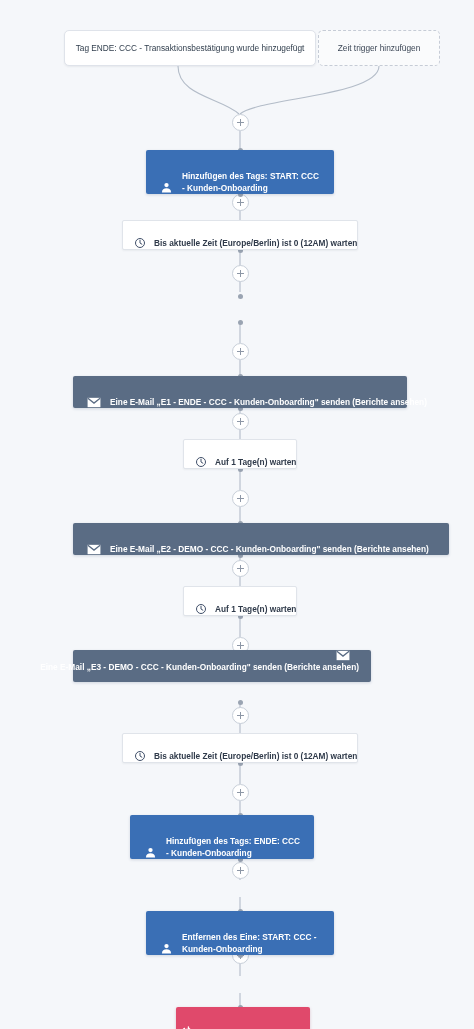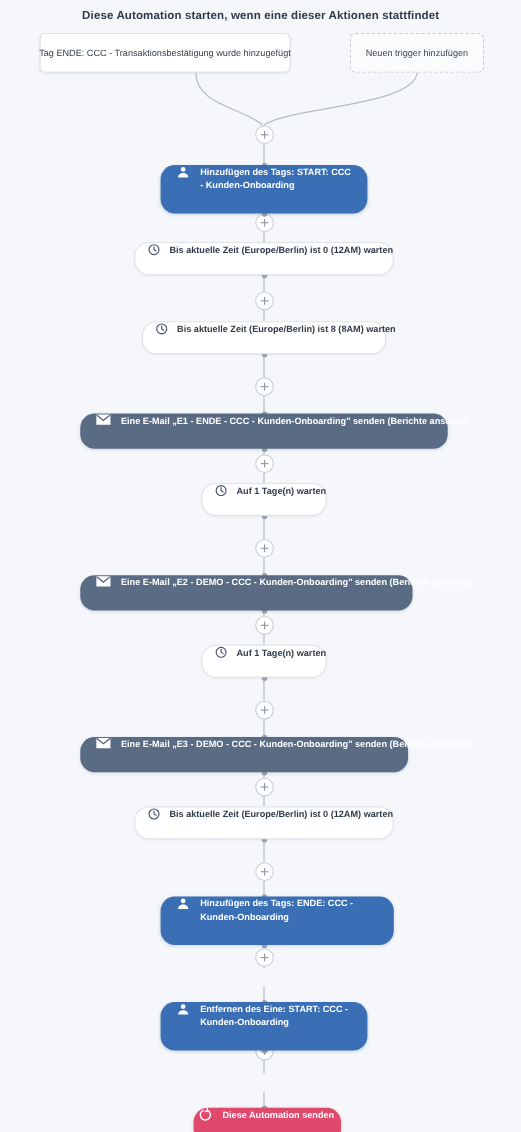--- a/index.html
+++ b/index.html
@@ -49,39 +49,39 @@
     justify-content: center;
     background: #ffffff;
     border: 1px solid #dfe3ea;
     border-radius: 5px;
     font-size: 8.3px;
     color: #33404f;
     padding: 0 10px;
     box-shadow: 0 1px 2px rgba(40,50,70,.07);
     white-space: nowrap;
   }
-  .trigger.existing { left: 36px; width: 228px; }
+  .trigger.existing { left: 64px; width: 252px; }
   .trigger.add-new {
     left: 318px;
     width: 122px;
     background: #fafbfc;
     border: 1px dashed #c6ccd6;
     box-shadow: none;
     color: #3c4756;
   }
 
   
   #wires { position: absolute; top: 0; left: 0; width: 474px; height: 1029px; pointer-events: none; }
 
   
   .node {
     position: absolute;
     display: flex;
-    align-items: flex-start;
-    border-radius: 13px;
+    align-items: flex-end;
+    border-radius: 2px;
     font-size: 8.3px;
     line-height: 1.45;
     white-space: nowrap;
   }
 
   
   .node.wait {
     background: #ffffff;
     border: 1px solid #e0e4ea;
     color: #2f3a4a;
@@ -162,28 +162,27 @@
     margin-left: -2.5px;
     border-radius: 50%;
     background: #9aa4b2;
   }
 </style>
 </head>
 <body>
 
 <div id="canvas">
 
-  <div class="page-title">Diese Automation starten, wenn eine dieser Aktionen stattfindet</div>
 
   <div class="trigger-row">
     <div class="trigger existing">
       <span>Tag ENDE: CCC - Transaktionsbestätigung wurde hinzugefügt</span>
     </div>
     <div class="trigger add-new">
-      <span>Neuen trigger hinzufügen</span>
+      <span>Zeit trigger hinzufügen</span>
     </div>
   </div>
 
   <svg id="wires">
     <g fill="none" stroke="#b3bcc8" stroke-width="1.1">
 
       <path d="M178,66 C178,96 222,98 239,114"></path>
       <path d="M379,66 C379,96 258,98 240,114"></path>
 
       <path d="M240,131 L240,150"></path>
@@ -257,91 +256,82 @@
   <div class="node wait" style="left:122px; top:220px; width:236px;">
     <span class="node-icon">
       <svg width="12" height="12" viewBox="0 0 24 24" fill="none" stroke="#41506a" stroke-width="2">
           <circle cx="12" cy="12" r="9"></circle>
           <path d="M12 6.5V12l3.8 2.4" stroke-linecap="round"></path>
         </svg>
     </span>
     <span class="node-label">Bis aktuelle Zeit (Europe/Berlin) ist 0 (12AM) warten</span>
   </div>
 
-  <div class="node wait" style="left:129px; top:292px; width:222px;">
+
+  <div class="node email" style="left:73px; top:376px; width:334px;">
+    <span class="node-icon">
+      <svg width="14" height="11" viewBox="0 0 24 18" fill="#ffffff">
+          <path d="M1 1h22v16H1z" fill="#ffffff"></path>
+          <path d="M1.5 1.8L12 10 22.5 1.8" fill="none" stroke="#5a6c84" stroke-width="2.2"></path>
+        </svg>
+    </span>
+    <span class="node-label">Eine E-Mail „E1 - ENDE - CCC - Kunden-Onboarding" senden (Berichte ansehen)</span>
+  </div>
+
+  <div class="node wait" style="left:183px; top:439px; width:114px;">
     <span class="node-icon">
       <svg width="12" height="12" viewBox="0 0 24 24" fill="none" stroke="#41506a" stroke-width="2">
           <circle cx="12" cy="12" r="9"></circle>
           <path d="M12 6.5V12l3.8 2.4" stroke-linecap="round"></path>
         </svg>
     </span>
-    <span class="node-label">Bis aktuelle Zeit (Europe/Berlin) ist 8 (8AM) warten</span>
-  </div>
-
-  <div class="node email" style="left:73px; top:376px; width:334px;">
+    <span class="node-label">Auf 1 Tage(n) warten</span>
+  </div>
+
+  <div class="node email" style="left:73px; top:523px; width:376px;">
     <span class="node-icon">
       <svg width="14" height="11" viewBox="0 0 24 18" fill="#ffffff">
           <path d="M1 1h22v16H1z" fill="#ffffff"></path>
           <path d="M1.5 1.8L12 10 22.5 1.8" fill="none" stroke="#5a6c84" stroke-width="2.2"></path>
         </svg>
     </span>
-    <span class="node-label">Eine E-Mail „E1 - ENDE - CCC - Kunden-Onboarding" senden (Berichte ansehen)</span>
-  </div>
-
-  <div class="node wait" style="left:183px; top:439px; width:114px;">
+    <span class="node-label">Eine E-Mail „E2 - DEMO - CCC - Kunden-Onboarding" senden (Berichte ansehen)</span>
+  </div>
+
+  <div class="node wait" style="left:183px; top:586px; width:114px;">
     <span class="node-icon">
       <svg width="12" height="12" viewBox="0 0 24 24" fill="none" stroke="#41506a" stroke-width="2">
           <circle cx="12" cy="12" r="9"></circle>
           <path d="M12 6.5V12l3.8 2.4" stroke-linecap="round"></path>
         </svg>
     </span>
     <span class="node-label">Auf 1 Tage(n) warten</span>
   </div>
 
-  <div class="node email" style="left:73px; top:523px; width:302px;">
+  <div class="node email" style="left:73px; top:650px; width:298px;flex-direction:column;">
     <span class="node-icon">
       <svg width="14" height="11" viewBox="0 0 24 18" fill="#ffffff">
           <path d="M1 1h22v16H1z" fill="#ffffff"></path>
           <path d="M1.5 1.8L12 10 22.5 1.8" fill="none" stroke="#5a6c84" stroke-width="2.2"></path>
         </svg>
     </span>
-    <span class="node-label">Eine E-Mail „E2 - DEMO - CCC - Kunden-Onboarding" senden (Berichte ansehen)</span>
-  </div>
-
-  <div class="node wait" style="left:183px; top:586px; width:114px;">
+    <span class="node-label">Eine E-Mail „E3 - DEMO - CCC - Kunden-Onboarding" senden (Berichte ansehen)</span>
+  </div>
+
+  <div class="node wait" style="left:122px; top:733px; width:236px;">
     <span class="node-icon">
       <svg width="12" height="12" viewBox="0 0 24 24" fill="none" stroke="#41506a" stroke-width="2">
           <circle cx="12" cy="12" r="9"></circle>
           <path d="M12 6.5V12l3.8 2.4" stroke-linecap="round"></path>
         </svg>
     </span>
-    <span class="node-label">Auf 1 Tage(n) warten</span>
-  </div>
-
-  <div class="node email" style="left:73px; top:670px; width:298px;">
-    <span class="node-icon">
-      <svg width="14" height="11" viewBox="0 0 24 18" fill="#ffffff">
-          <path d="M1 1h22v16H1z" fill="#ffffff"></path>
-          <path d="M1.5 1.8L12 10 22.5 1.8" fill="none" stroke="#5a6c84" stroke-width="2.2"></path>
-        </svg>
-    </span>
-    <span class="node-label">Eine E-Mail „E3 - DEMO - CCC - Kunden-Onboarding" senden (Berichte ansehen)</span>
-  </div>
-
-  <div class="node wait" style="left:122px; top:733px; width:236px;">
-    <span class="node-icon">
-      <svg width="12" height="12" viewBox="0 0 24 24" fill="none" stroke="#41506a" stroke-width="2">
-          <circle cx="12" cy="12" r="9"></circle>
-          <path d="M12 6.5V12l3.8 2.4" stroke-linecap="round"></path>
-        </svg>
-    </span>
     <span class="node-label">Bis aktuelle Zeit (Europe/Berlin) ist 0 (12AM) warten</span>
   </div>
 
-  <div class="node tag" style="left:146px; top:815px; width:212px;">
+  <div class="node tag" style="left:130px; top:815px; width:184px;">
     <span class="node-icon">
       <svg width="13" height="13" viewBox="0 0 24 24" fill="#ffffff">
           <circle cx="12" cy="7.5" r="4"></circle>
           <path d="M3.5 21c0-4.7 3.8-7.5 8.5-7.5s8.5 2.8 8.5 7.5z"></path>
         </svg>
     </span>
     <span class="node-label">Hinzufügen des Tags: ENDE: CCC - Kunden-Onboarding</span>
   </div>
 
   <div class="node tag" style="left:146px; top:911px; width:188px;">

